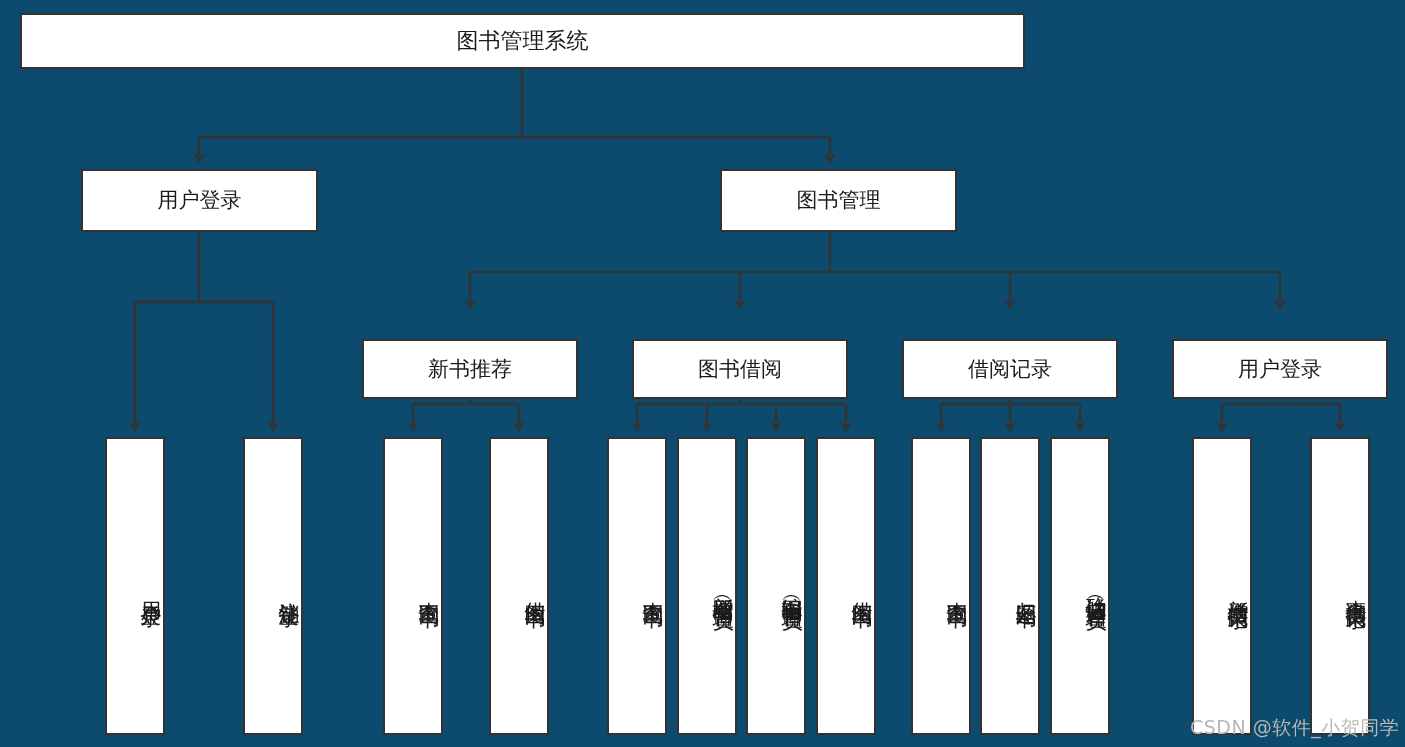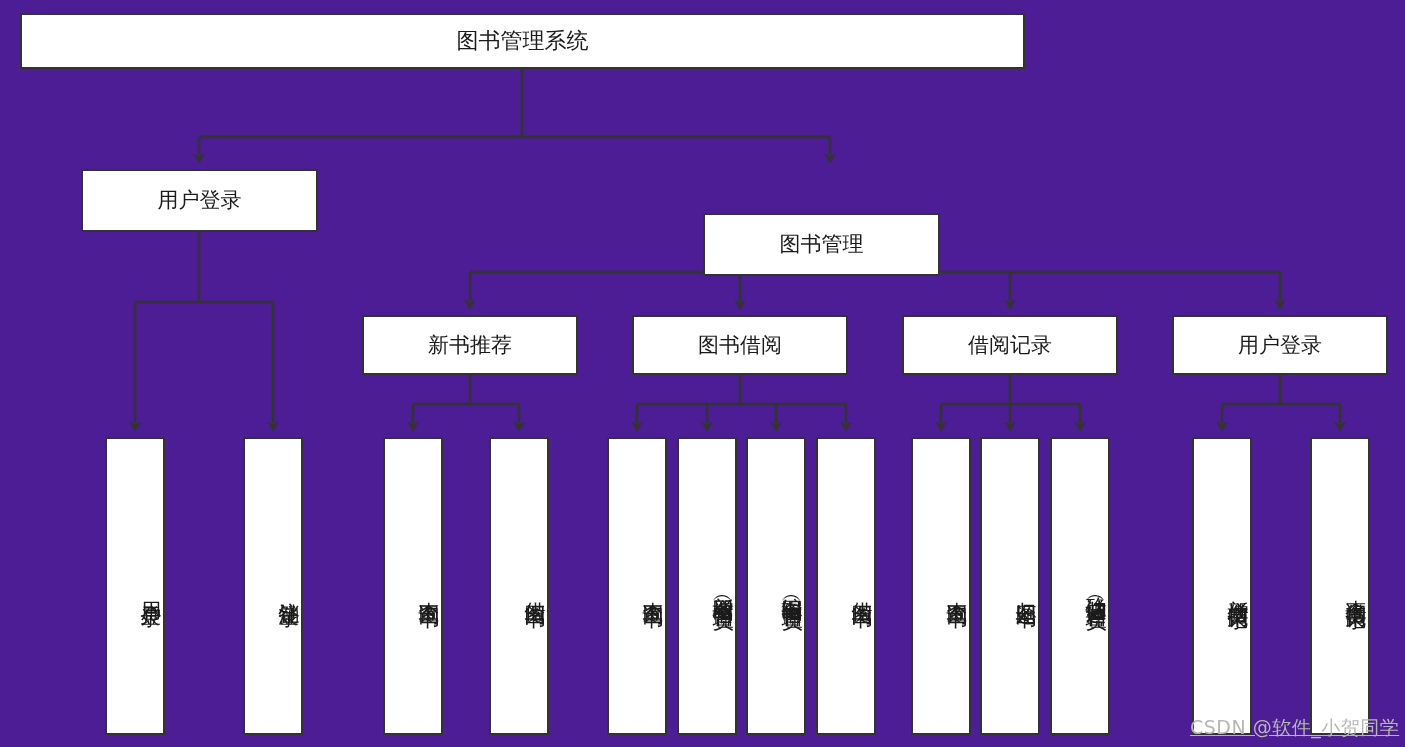--- a/index.html
+++ b/index.html
@@ -8,21 +8,21 @@
     padding: 0;
     background: #ffffff;
   }
   body {
     font-family: "DejaVu Sans", "Liberation Sans", sans-serif;
   }
   #canvas {
     position: relative;
     width: 1405px;
     height: 747px;
-    background: #4c1d95;
+    background: #0c4a6e;
     overflow: hidden;
   }
   svg#wires {
     position: absolute;
     left: 0;
     top: 0;
     width: 1405px;
     height: 747px;
     pointer-events: none;
   }
@@ -39,20 +39,21 @@
     text-align: center;
   }
   .node.root {
     font-size: 22px;
   }
   .node.lvl1 {
     font-size: 21px;
   }
   .node.lvl2 {
     font-size: 21px;
+    margin-top: 24px;
   }
   .node.leaf {
     font-size: 21px;
     writing-mode: vertical-rl;
     text-orientation: upright;
     align-items: flex-start;
     justify-content: center;
     padding-top: 6px;
     letter-spacing: 2px;
   }
@@ -125,21 +126,21 @@
     </g>
   </svg>
 
   <div class="node root" style="left:20px; top:13px; width:1005px; height:56px;">
     <span>图书管理系统</span>
   </div>
 
   <div class="node lvl1" style="left:81px; top:169px; width:237px; height:63px;">
     <span>用户登录</span>
   </div>
-  <div class="node lvl1" style="left:703px; top:169px; width:237px; height:63px;margin-top:44px;">
+  <div class="node lvl1" style="left:720px; top:169px; width:237px; height:63px;">
     <span>图书管理</span>
   </div>
 
   <div class="node lvl2" style="left:362px; top:315px; width:216px; height:60px;">
     <span>新书推荐</span>
   </div>
   <div class="node lvl2" style="left:632px; top:315px; width:216px; height:60px;">
     <span>图书借阅</span>
   </div>
   <div class="node lvl2" style="left:902px; top:315px; width:216px; height:60px;">
@@ -186,15 +187,15 @@
     <span class="vtext">确认归还（管理员）</span>
   </div>
 
   <div class="node leaf" style="left:1192px; top:437px; width:60px; height:298px;">
     <span class="vtext">新增借阅记录</span>
   </div>
   <div class="node leaf" style="left:1310px; top:437px; width:60px; height:298px;">
     <span class="vtext">查询借阅记录</span>
   </div>
 
-  <div class="watermark" style="left:1190px; top:715px;text-decoration:underline;">CSDN @软件_小贺同学</div>
+  <div class="watermark" style="left:1190px; top:715px;">CSDN @软件_小贺同学</div>
 
 </div>
 
 </body></html>

